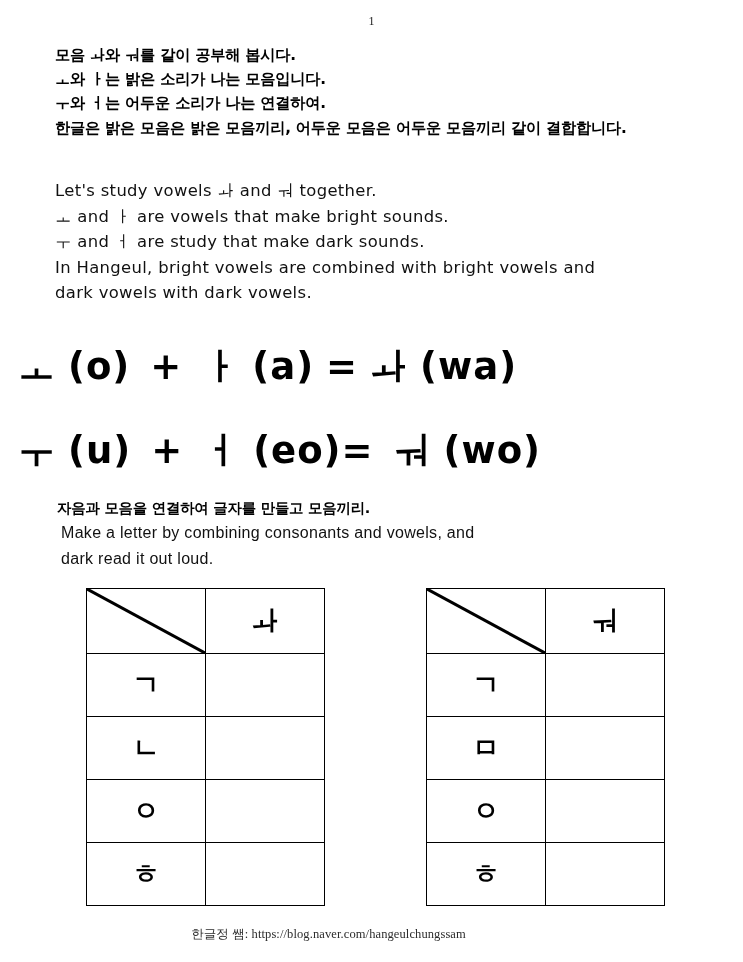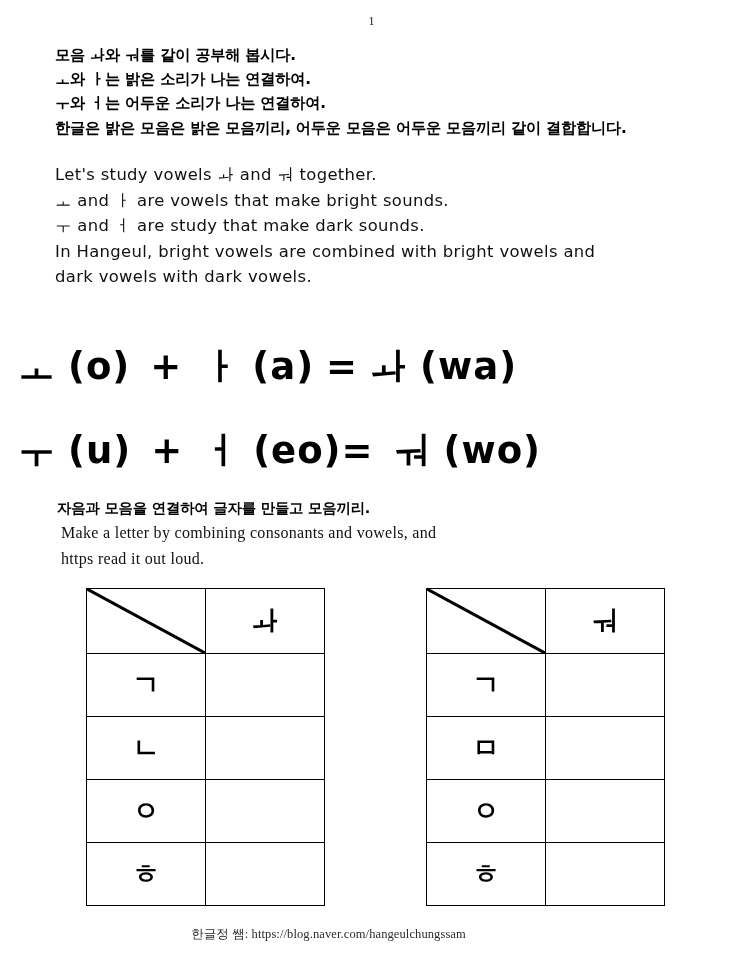--- a/index.html
+++ b/index.html
@@ -49,21 +49,21 @@
     line-height: 24.2px;
     letter-spacing: -0.2px;
     white-space: nowrap;
     color: #000000;
   }
 
   
   .english-block {
     position: absolute;
     left: 55px;
-    top: 162px;
+    top: 178px;
     width: 670px;
   }
   .en-line {
     font-family: "DejaVu Sans", "Liberation Sans", sans-serif;
     font-weight: 400;
     font-size: 16.4px;
     line-height: 25.6px;
     letter-spacing: 0.35px;
     white-space: nowrap;
     color: #111;
@@ -100,21 +100,21 @@
   .instr-kr {
     font-family: "DejaVu Sans", "Liberation Sans", sans-serif;
     font-weight: 700;
     font-size: 14.4px;
     line-height: 23px;
     letter-spacing: -0.2px;
     white-space: nowrap;
     color: #000;
   }
   .instr-en {
-    font-family: Liberation Serif, serif;
+    font-family: Liberation Sans, sans-serif;
     font-weight: 400;
     font-size: 16px;
     line-height: 25.5px;
     letter-spacing: 0.3px;
     white-space: nowrap;
     color: #111;
     padding-left: 4px;
   }
 
   
@@ -180,21 +180,21 @@
 </style>
 </head>
 <body>
 
 <div class="page">
 
   <div class="page-number">1</div>
 
   <div class="korean-block">
     <div class="kr-line">모음 ㅘ와 ㅝ를 같이 공부해 봅시다.</div>
-    <div class="kr-line">ㅗ와 ㅏ는 밝은 소리가 나는 연결하여.</div>
+    <div class="kr-line">ㅗ와 ㅏ는 밝은 소리가 나는 모음입니다.</div>
     <div class="kr-line">ㅜ와 ㅓ는 어두운 소리가 나는 연결하여.</div>
     <div class="kr-line">한글은 밝은 모음은 밝은 모음끼리, 어두운 모음은 어두운 모음끼리 같이 결합합니다.</div>
   </div>
 
   <div class="english-block">
     <div class="en-line">Let's study vowels ㅘ and ㅝ together.</div>
     <div class="en-line">ㅗ and ㅏ are vowels that make bright sounds.</div>
     <div class="en-line">ㅜ and ㅓ are study that make dark sounds.</div>
     <div class="en-line">In Hangeul, bright vowels are combined with bright vowels and</div>
     <div class="en-line">dark vowels with dark vowels.</div>
@@ -204,21 +204,21 @@
     <span class="tok">ㅗ</span><span class="sp-sm"></span><span class="tok">(o)</span><span class="sp-md"></span><span class="tok">+</span><span class="sp-md"></span><span class="tok">ㅏ</span><span class="sp-sm"></span><span class="tok">(a)</span><span class="sp-sm"></span><span class="tok">=</span><span class="sp-sm"></span><span class="tok">ㅘ</span><span class="sp-sm"></span><span class="tok">(wa)</span>
   </div>
 
   <div class="formula" id="formula-2">
     <span class="tok">ㅜ</span><span class="sp-sm"></span><span class="tok">(u)</span><span class="sp-md"></span><span class="tok">+</span><span class="sp-md"></span><span class="tok">ㅓ</span><span class="sp-sm"></span><span class="tok">(eo)</span><span class="tok">=</span><span class="sp-md"></span><span class="tok">ㅝ</span><span class="sp-sm"></span><span class="tok">(wo)</span>
   </div>
 
   <div class="instruction-block">
     <div class="instr-kr">자음과 모음을 연결하여 글자를 만들고 모음끼리.</div>
     <div class="instr-en">Make a letter by combining consonants and vowels, and</div>
-    <div class="instr-en">https read it out loud.</div>
+    <div class="instr-en">dark read it out loud.</div>
   </div>
 
   <table class="practice-table" id="practice-table-left">
     <tbody>
       <tr>
         <td class="corner-cell">
           <svg class="diagonal" viewBox="0 0 118 64" preserveAspectRatio="none">
             <line x1="0" y1="0" x2="118" y2="64" stroke="#000000" stroke-width="3" vector-effect="non-scaling-stroke"></line>
           </svg>
         </td>

